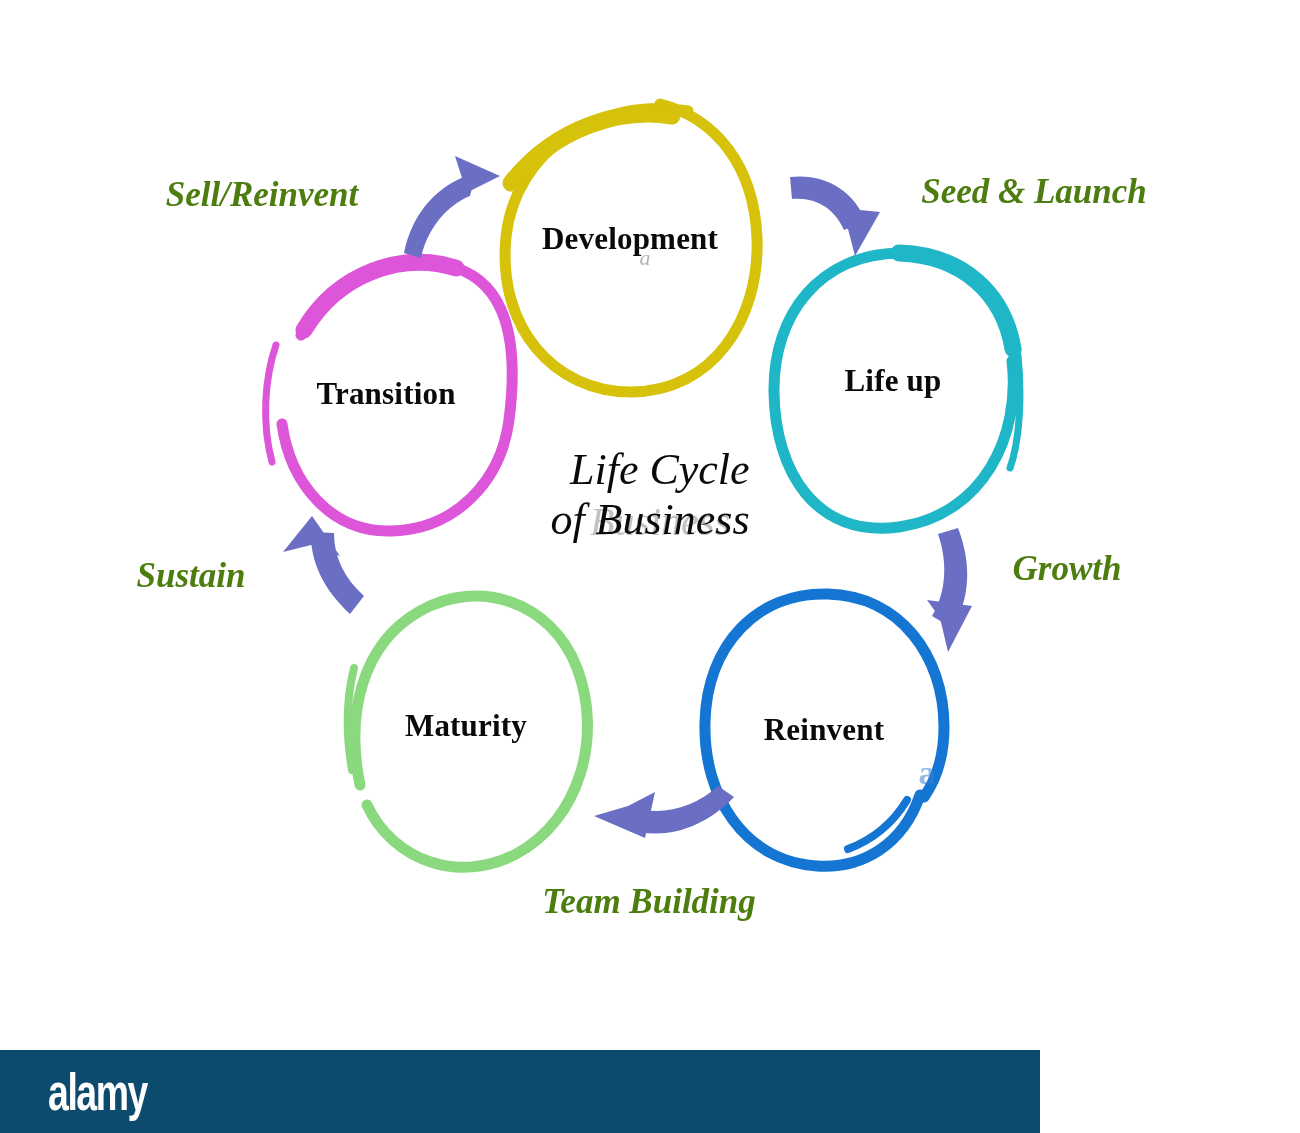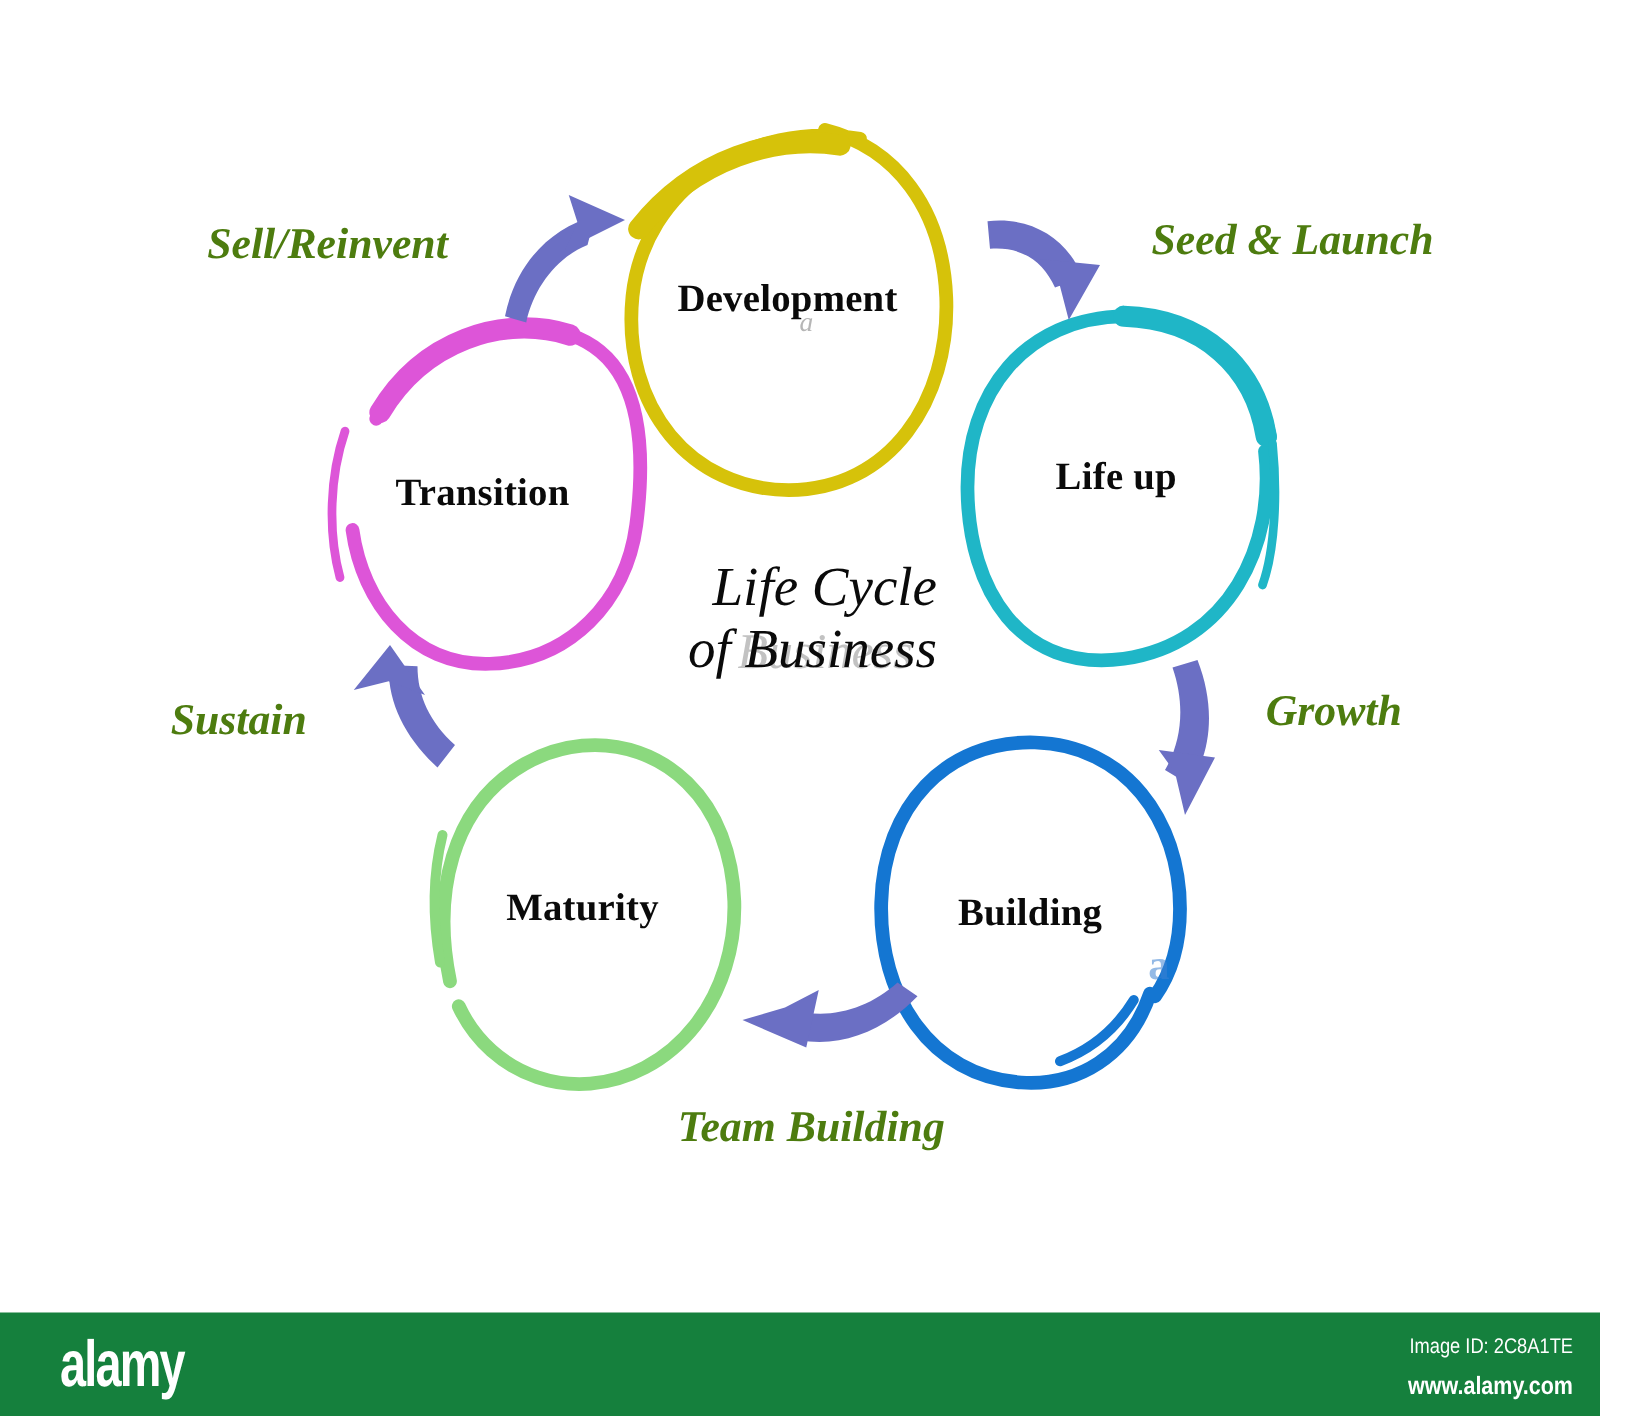--- a/index.html
+++ b/index.html
@@ -89,23 +89,23 @@
     font-weight: bold;
     font-style: normal;
     font-size: 34px;
   }
 
   
   #footer-bar {
     position: absolute;
     left: 0;
     top: 1050px;
-    width: 1280px;
+    width: 1040px;
     height: 83px;
-    background: #15803d;
+    background: #0c4a6e;
   }
   #alamy-logo {
     position: absolute;
     left: 48px;
     top: 16px;
     font-family: "Liberation Sans", "DejaVu Sans", sans-serif;
     font-weight: bold;
     font-size: 52px;
     color: #ffffff;
     letter-spacing: -2px;
@@ -240,33 +240,29 @@
     <div class="ghost-mark small" style="left:645px; top:258px;">a</div>
     <div class="ghost-mark blue" style="left:927px; top:773px;">a</div>
 
     <div class="center-title" style="left:650px; top:495px;">
       <span class="tline">Life Cycle</span>
       <span class="tline">of Business</span>
     </div>
 
     <div class="node-label" style="left:630px; top:239px;">Development</div>
     <div class="node-label" style="left:893px; top:381px;">Life up</div>
-    <div class="node-label" style="left:824px; top:730px;">Building</div>
+    <div class="node-label" style="left:824px; top:730px;">Reinvent</div>
     <div class="node-label" style="left:466px; top:726px;">Maturity</div>
     <div class="node-label" style="left:386px; top:394px;">Transition</div>
 
     <div class="edge-label" style="left:1034px; top:192px;">Seed &amp; Launch</div>
     <div class="edge-label" style="left:1067px; top:569px;">Growth</div>
     <div class="edge-label" style="left:649px; top:902px;">Team Building</div>
     <div class="edge-label" style="left:191px; top:576px;">Sustain</div>
     <div class="edge-label" style="left:262px; top:195px;">Sell/Reinvent</div>
 
   </div>
 
   <div id="footer-bar">
     <div id="alamy-logo">alamy</div>
-    <div id="footer-right">
-      <div id="footer-imageid">Image ID: 2C8A1TE</div>
-      <div id="footer-url">www.alamy.com</div>
-    </div>
   </div>
 
 </div>
 
 </body></html>

